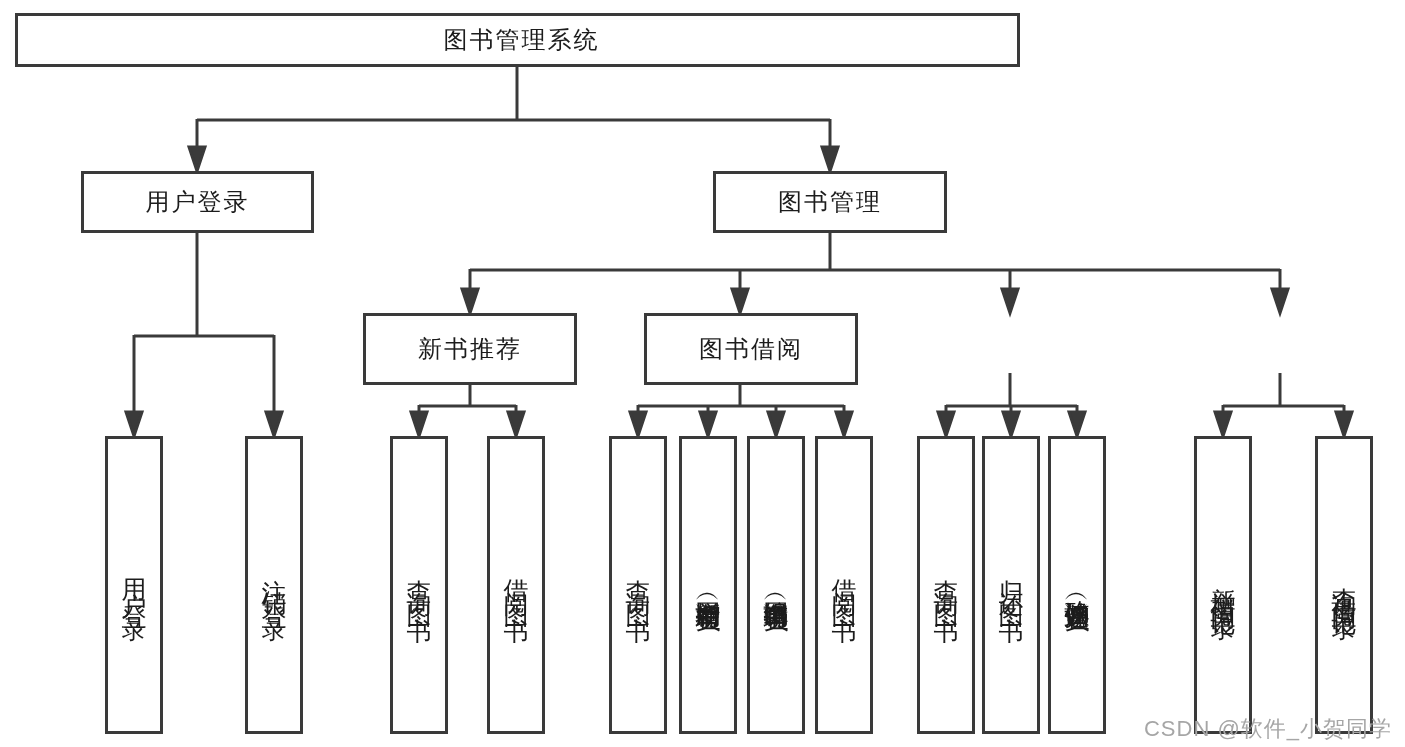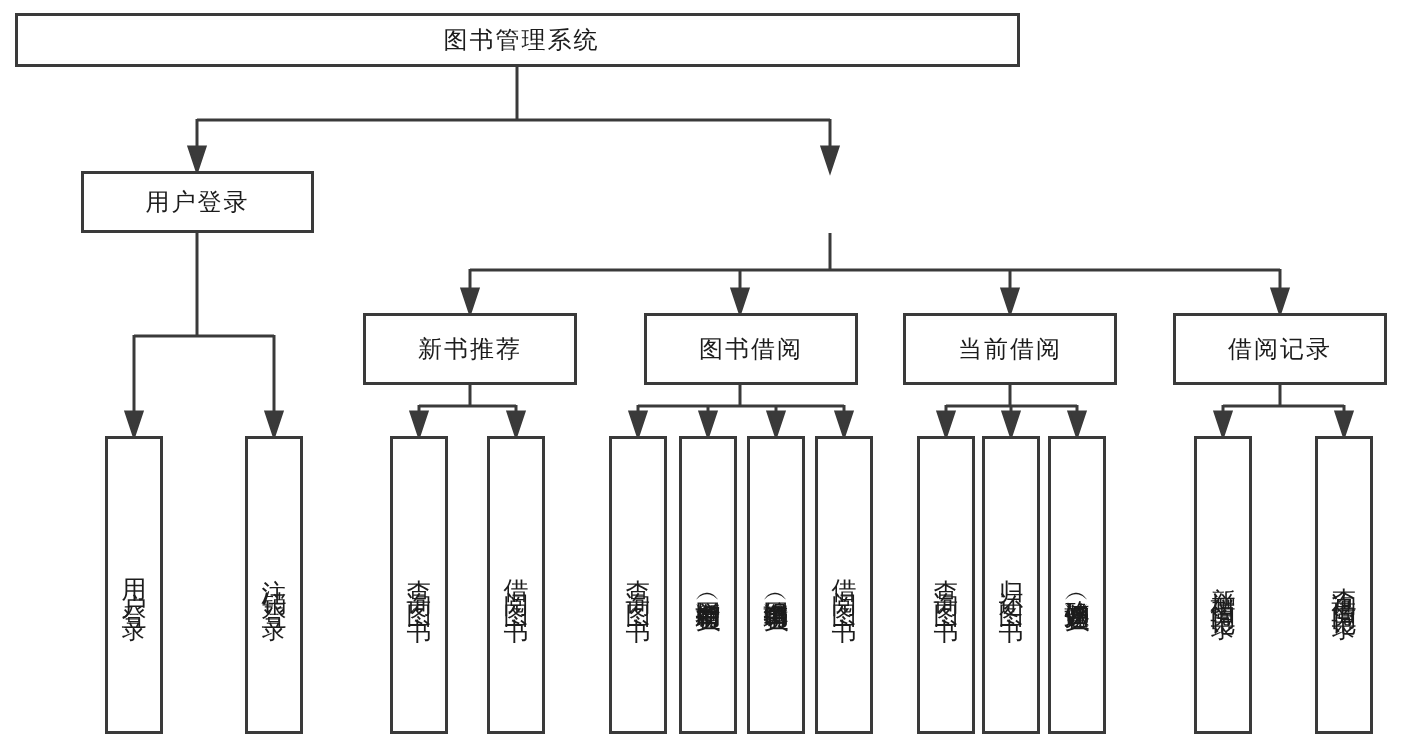--- a/index.html
+++ b/index.html
@@ -158,33 +158,30 @@
     </g>
   </svg>
 
   <div class="node root-box">
     <span>图书管理系统</span>
   </div>
 
   <div class="node l2-a">
     <span>用户登录</span>
   </div>
+  <div class="node l2-b">
+    <span>图书管理</span>
+  </div>
 
   <div class="node l3 l3-a">
     <span>新书推荐</span>
   </div>
   <div class="node l3 l3-b">
     <span>图书借阅</span>
   </div>
-  <div class="node l3 l3-c">
-    <span>当前借阅</span>
-  </div>
-  <div class="node l3 l3-d">
-    <span>借阅记录</span>
-  </div>
 
   <div class="node vnode v1">
     <span class="vtext" style="letter-spacing: 13px;">用户登录</span>
   </div>
   <div class="node vnode v2">
     <span class="vtext" style="letter-spacing: 13px;">注销登录</span>
   </div>
 
   <div class="node vnode v3">
     <span class="vtext" style="letter-spacing: 13px;">查询图书</span>
@@ -216,13 +213,14 @@
     <span class="vtext" style="letter-spacing: 1px;">确认归还（管理员）</span>
   </div>
 
   <div class="node vnode v12">
     <span class="vtext" style="letter-spacing: 6px;">新增借阅记录</span>
   </div>
   <div class="node vnode v13">
     <span class="vtext" style="letter-spacing: 6px;">查询借阅记录</span>
   </div>
 
+  <div class="watermark">CSDN @软件_小贺同学</div>
 </div>
 
 </body></html>

